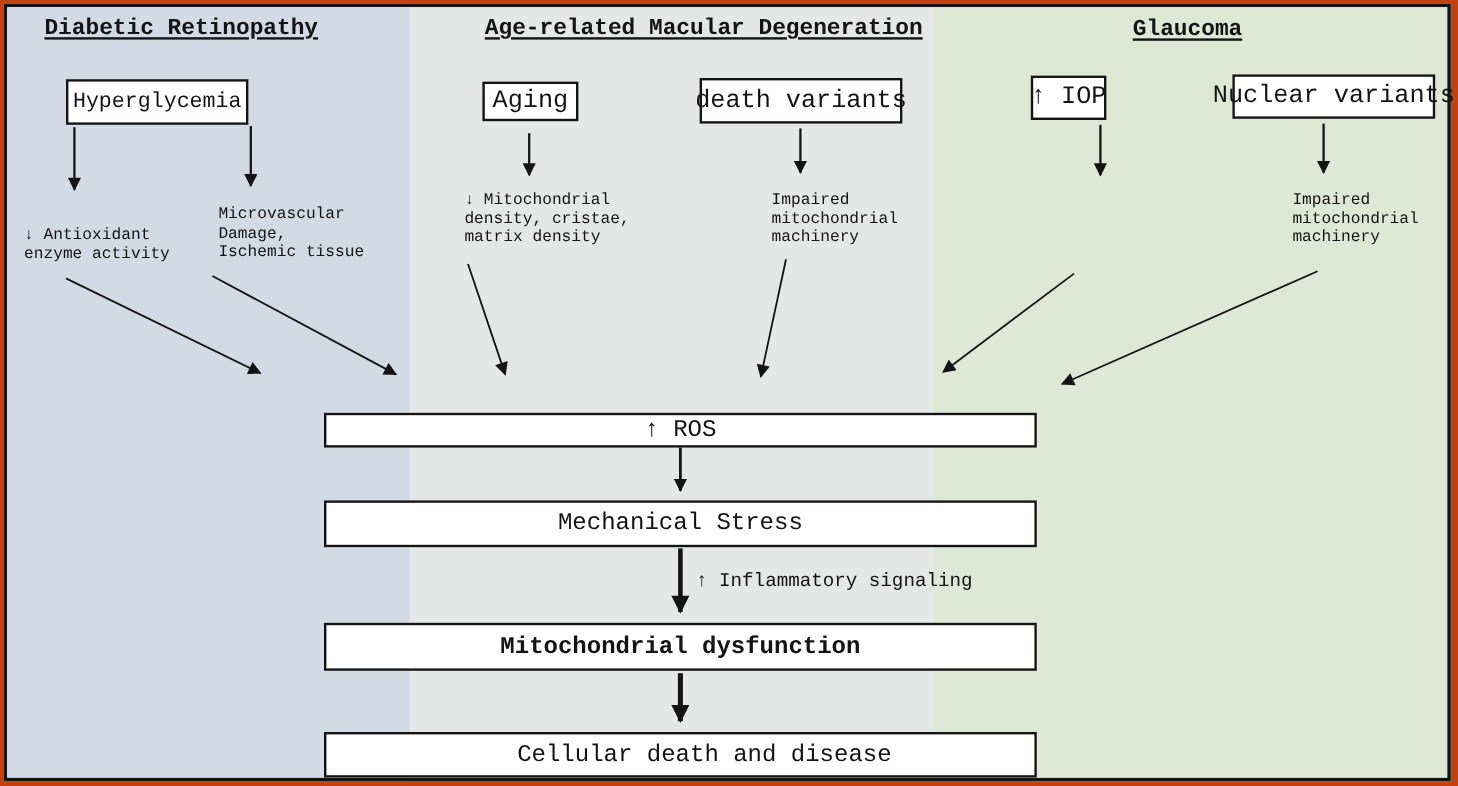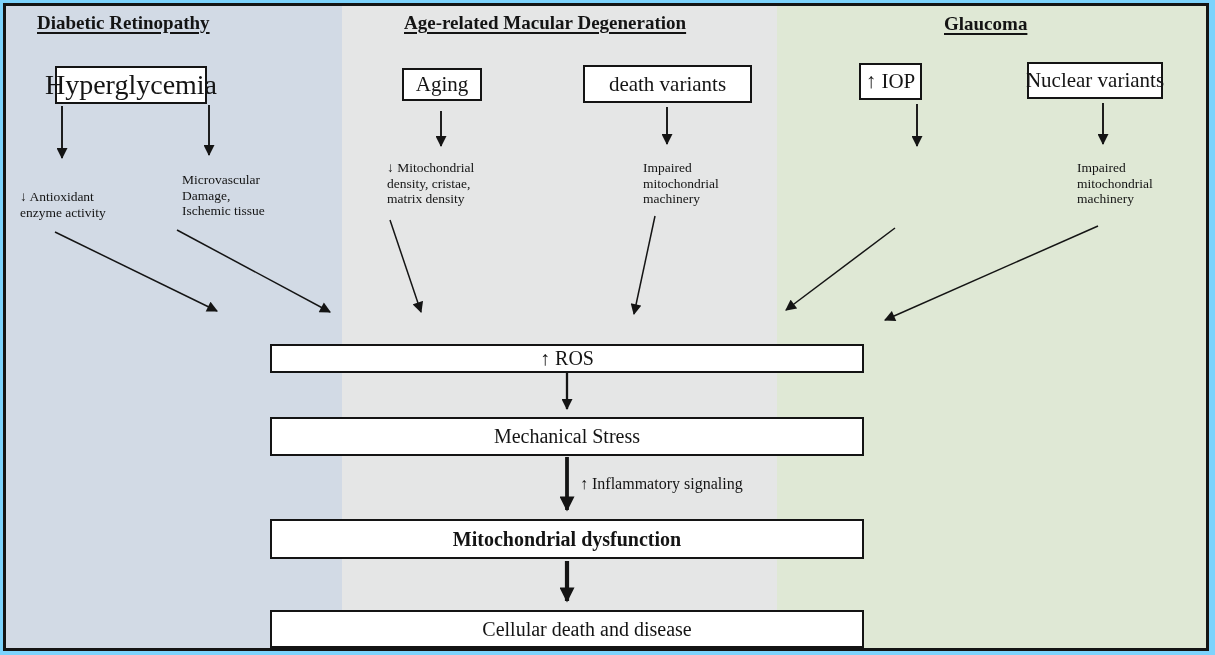--- a/index.html
+++ b/index.html
@@ -1,18 +1,18 @@
 <!DOCTYPE html>
 <html><head>
 <meta charset="utf-8">
 <style>
   html,body{margin:0;padding:0;background:#fff;}
   .canvas{
-    position:relative;width:1215px;height:655px;background:#7dd3fc;overflow:hidden;
-    font-family:Liberation Serif, serif;color:#141414;
+    position:relative;width:1215px;height:655px;background:#c2410c;overflow:hidden;
+    font-family:Liberation Mono, monospace;color:#141414;
   }
   .frame{
     position:absolute;left:3px;top:3px;width:1206px;height:648px;
     border:3px solid #141414;box-sizing:border-box;background:#fff;
   }
   .col{position:absolute;top:6px;height:642px;}
   .col-dr{left:6px;width:336px;}
   .col-amd{left:342px;width:435px;}
   .col-gl{left:777px;width:429px;}
   .col-title{
@@ -69,25 +69,25 @@
       <line x1="567" y1="368" x2="567" y2="409" stroke-width="2.3" marker-end="url(#ah)"></line>
       <line x1="567" y1="457" x2="567" y2="510" stroke-width="3.8" marker-end="url(#ahBig)"></line>
       <line x1="567" y1="561" x2="567" y2="601" stroke-width="4.2" marker-end="url(#ahBig)"></line>
     </g>
   </svg>
 
   <div class="col-title" style="left:37px;top:12px;">Diabetic Retinopathy</div>
   <div class="col-title" style="left:404px;top:12px;">Age-related Macular Degeneration</div>
   <div class="col-title" style="left:944px;top:13px;">Glaucoma</div>
 
-  <div class="cause-box" style="left:55px;top:66px;width:152px;height:38px;font-size:28px;">Hyperglycemia</div>
+  <div class="cause-box" style="left:55px;top:66px;width:152px;height:38px;font-size:18px;">Hyperglycemia</div>
   <div class="cause-box" style="left:402px;top:68px;width:80px;height:33px;">Aging</div>
   <div class="cause-box" style="left:583px;top:65px;width:169px;height:38px;">death variants</div>
   <div class="cause-box" style="left:859px;top:63px;width:63px;height:37px;">↑ IOP</div>
-  <div class="cause-box" style="left:1027px;top:62px;width:136px;height:37px;">Nuclear variants</div>
+  <div class="cause-box" style="left:1027px;top:62px;width:169px;height:37px;">Nuclear variants</div>
 
   <div class="mech" style="left:20px;top:189px;">
     <span>↓ Antioxidant</span>
     <span>enzyme activity</span>
   </div>
   <div class="mech" style="left:182px;top:172px;">
     <span>Microvascular</span>
     <span>Damage,</span>
     <span>Ischemic tissue</span>
   </div>

